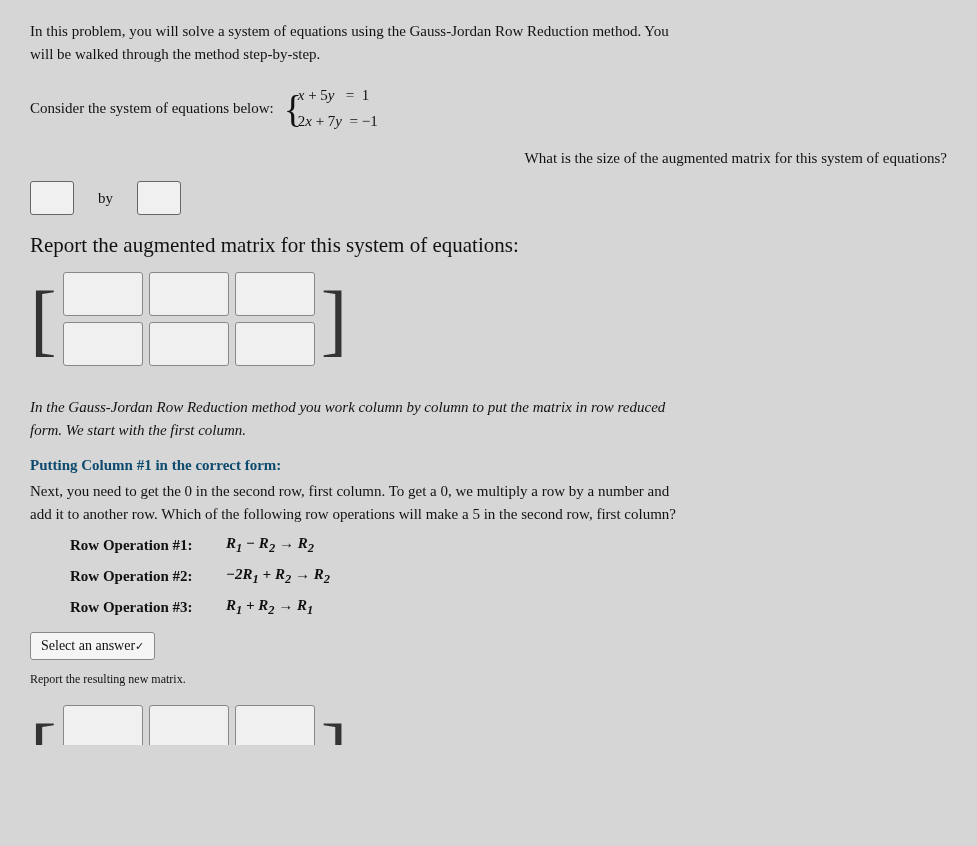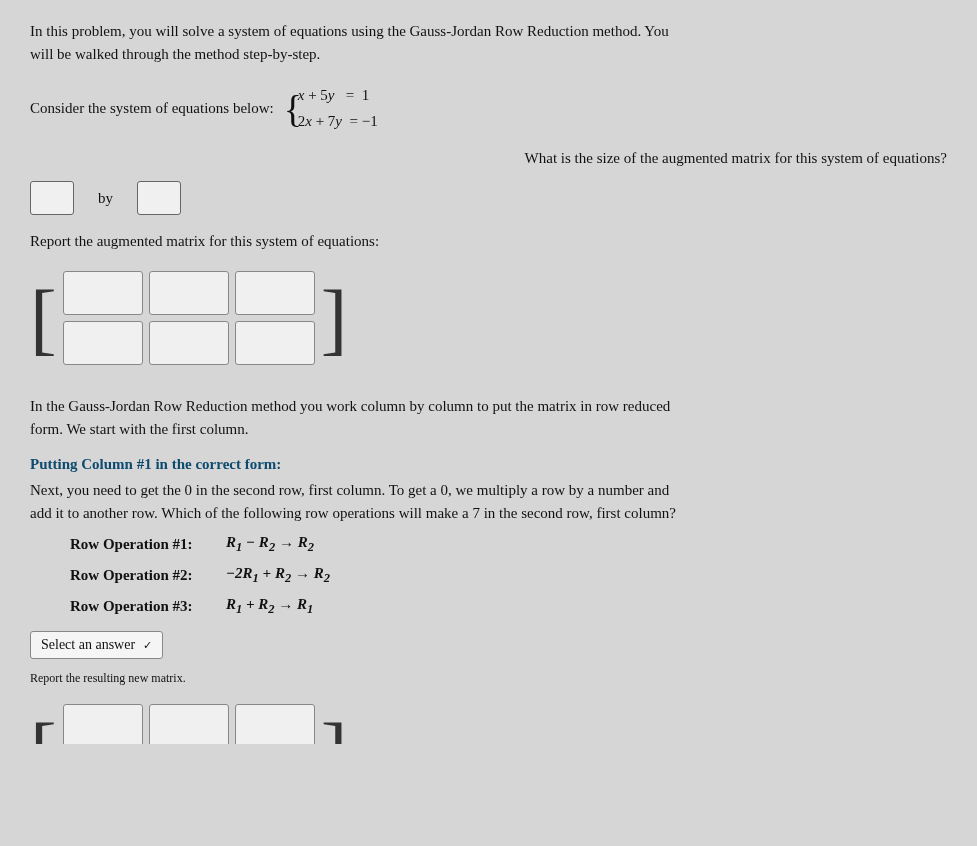--- a/index.html
+++ b/index.html
@@ -63,22 +63,22 @@
       width: 44px;
       height: 34px;
       border: 1.5px solid #666;
       background: #f0f0f0;
       border-radius: 3px;
     }
     .by-label {
       font-size: 15px;
     }
     .report-question {
-      font-size: 15px;
-      margin-bottom: 11px;
+      font-size: 21px;
+      margin-bottom: 4px;
       font-family: Liberation Serif, serif;
     }
     .matrix-container {
       display: inline-flex;
       align-items: stretch;
       margin-bottom: 20px;
       position: relative;
     }
     .matrix-bracket-left, .matrix-bracket-right {
       font-size: 80px;
@@ -97,20 +97,21 @@
     }
     .matrix-cell {
       background: #f0f0f0;
       border: 1.5px solid #888;
       border-radius: 3px;
     }
     .gauss-description {
       font-size: 15px;
       line-height: 1.5;
       margin-bottom: 16px;
+      font-style: italic;
     }
     .section-heading {
       color: #0c4a6e;
       font-weight: bold;
       font-size: 15px;
       margin-bottom: 6px;
     }
     .section-text {
       font-size: 15px;
       line-height: 1.5;
@@ -138,21 +139,20 @@
     }
     .select-answer-dropdown {
       display: inline-flex;
       align-items: center;
       border: 1.5px solid #888;
       background: #f5f5f5;
       padding: 5px 10px;
       border-radius: 3px;
       cursor: pointer;
       font-size: 14px;
-      gap: 8px;
       margin-bottom: 12px;
     }
     .dropdown-arrow {
       font-size: 11px;
     }
     .report-new-matrix {
       font-size: 12px;
       margin-bottom: 8px;
     }
     .matrix-bottom-container {
@@ -234,21 +234,21 @@
   </p>
 
   
   <p class="section-heading">Putting Column #1 in the correct form:</p>
 
   
 
   
   <p class="section-text">
     <span>Next, you need to get the 0 in the second row, first column. To get a 0, we multiply a row by a number and</span><br>
-    <span>add it to another row. Which of the following row operations will make a 7 in the second row, first column?</span>
+    <span>add it to another row. Which of the following row operations will make a 5 in the second row, first column?</span>
   </p>
 
   
   <div class="row-operations">
 
     <div class="row-op">
       <span class="row-op-label">Row Operation #1:</span>
       <span class="math-expr">
         <i>R</i><sub>1</sub> − <i>R</i><sub>2</sub> → <i>R</i><sub>2</sub>
       </span>

